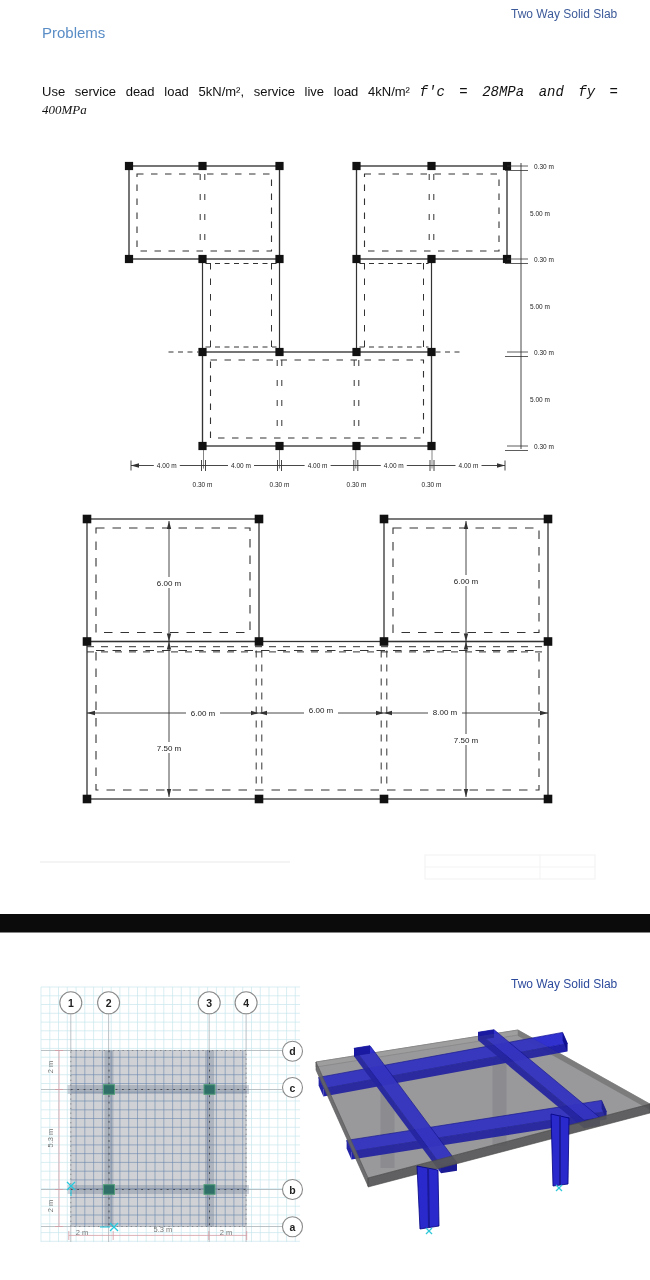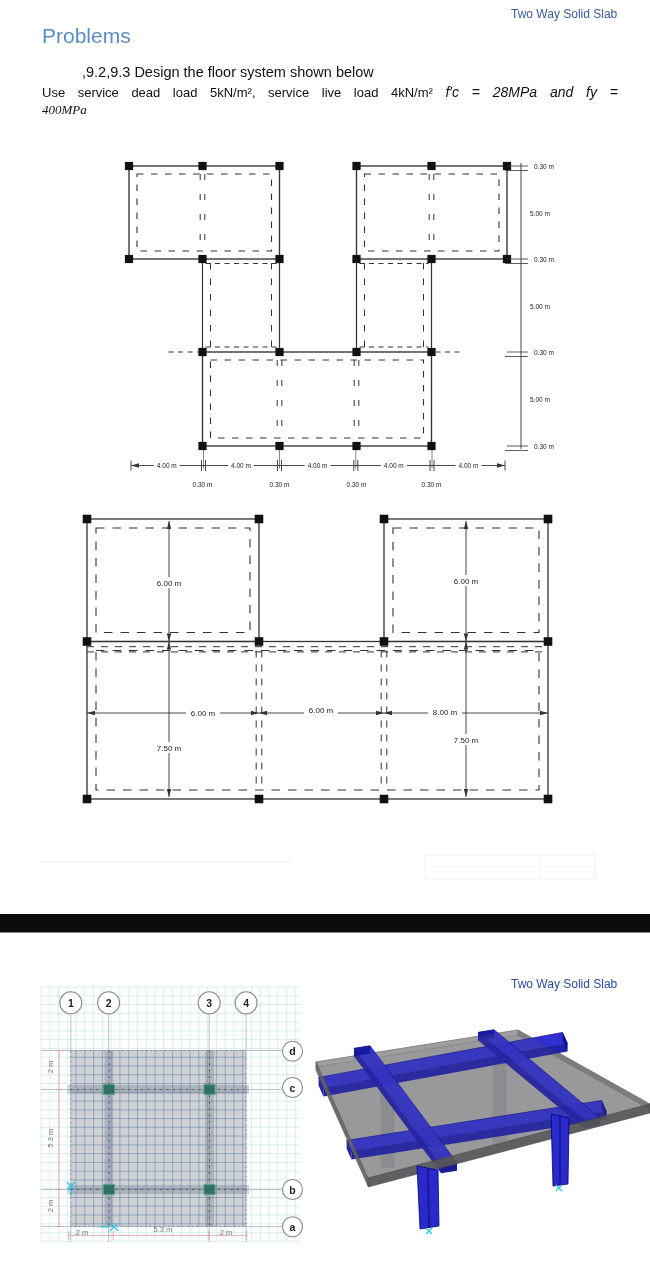--- a/index.html
+++ b/index.html
@@ -1,24 +1,23 @@
 <!DOCTYPE html>
 <html><head><meta charset="utf-8"><title>Two Way Solid Slab</title><style>
 html,body{margin:0;padding:0;width:650px;height:1280px;background:#fff;font-family:"Liberation Sans",sans-serif;}
 .abs{position:absolute;}
 </style></head><body>
 <div style="position:relative;width:650px;height:1280px;overflow:hidden;">
 
 <div class="abs" style="left:511px;top:7px;font-size:12px;color:#3c5a99;">Two Way Solid Slab</div>
 
-<div class="abs" style="left:42px;top:24px;font-size:21px;color:#598dc6;">Problems</div>
-
-<div class="abs" style="left:82px;top:64px;font-size:14.5px;color:#111;">,9.2,9.3 Design the floor system shown below</div>
-
-<div class="abs" style="left:42px;top:84px;width:576px;font-size:13px;color:#111;text-align:justify;text-align-last:justify;">Use service dead load 5kN/m², service live load 4kN/m² <span style="font-family:Liberation Sans, sans-serif;font-style:italic;font-size:14px;">f′c = 28MPa and fy =</span></div>
+<div class="abs" style="left:42px;top:24px;font-size:15px;color:#598dc6;">Problems</div>
+
+
+<div class="abs" style="left:42px;top:84px;width:576px;font-size:13px;color:#111;text-align:justify;text-align-last:justify;">Use service dead load 5kN/m², service live load 4kN/m² <span style="font-family:Liberation Mono, monospace;font-style:italic;font-size:14px;">f′c = 28MPa and fy =</span></div>
 
 <div class="abs" style="left:42px;top:102px;font-size:13px;font-family:'Liberation Serif',serif;font-style:italic;color:#111;">400MPa</div>
 <svg class="abs" style="left:0;top:0" width="650" height="1280" viewBox="0 0 650 1280">
 
 <g>
         <rect x="129" y="166" width="150.5" height="93" fill="none" stroke="#333333" stroke-width="1.35"></rect>
         <rect x="137" y="174" width="134.5" height="77" fill="none" stroke="#333333" stroke-width="1.1" stroke-dasharray="6.5 7.5"></rect>
         <line x1="200.2" y1="174" x2="200.2" y2="251" stroke="#333333" stroke-width="1" stroke-dasharray="6 14"></line>
         <line x1="204.8" y1="174" x2="204.8" y2="251" stroke="#333333" stroke-width="1" stroke-dasharray="6 14"></line>
       </g>

